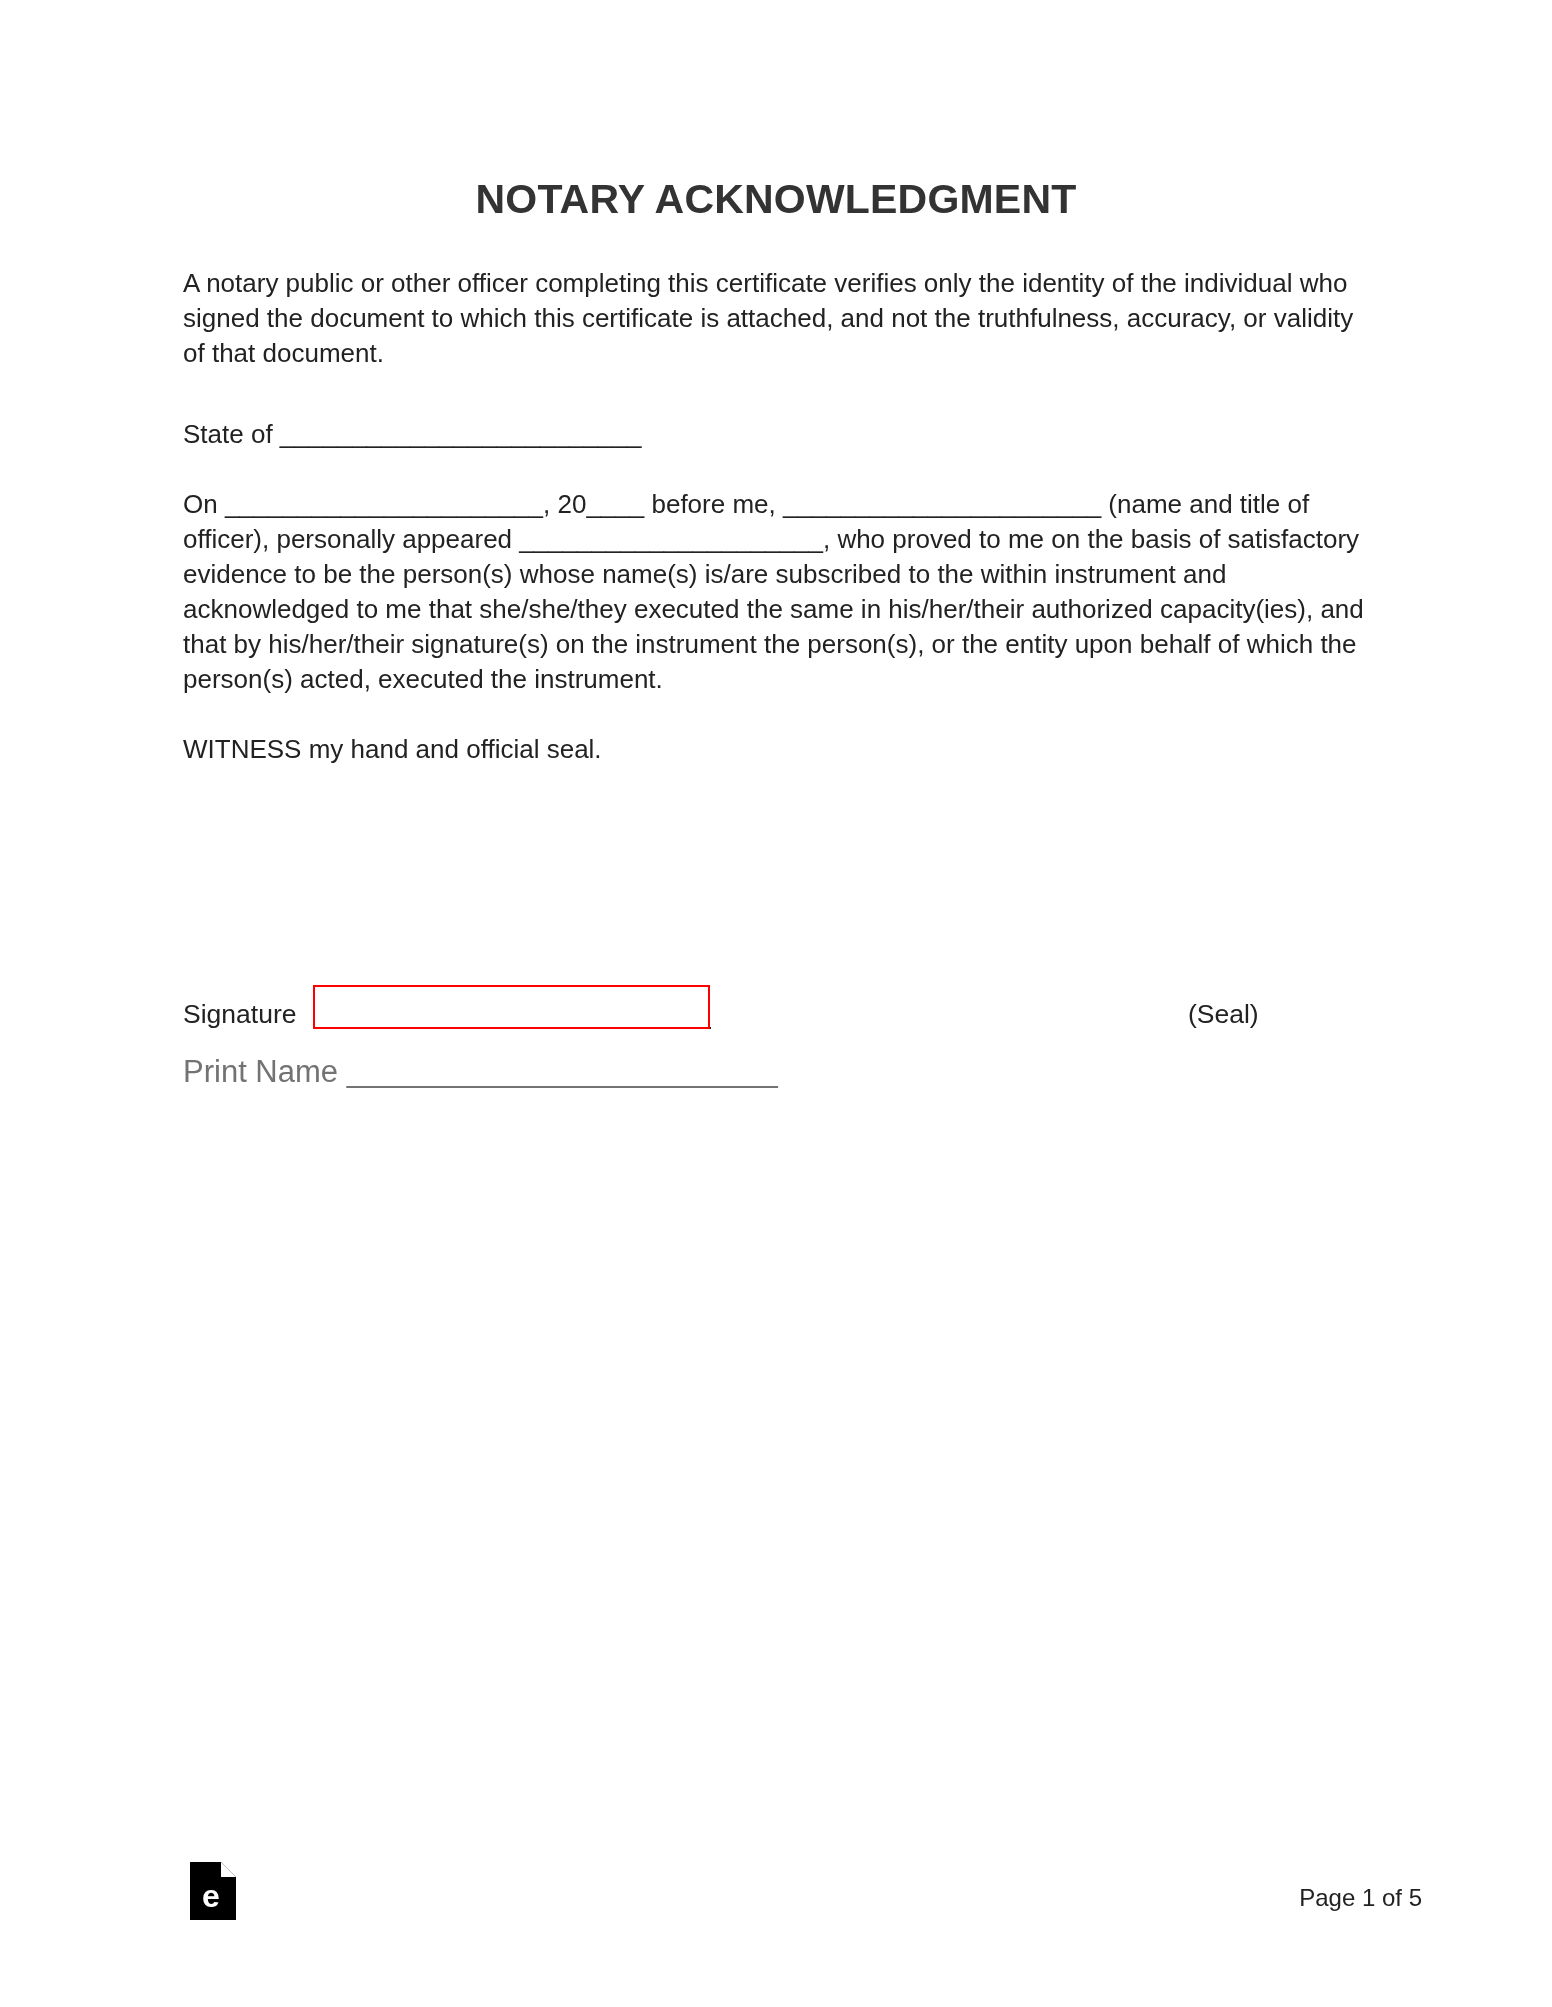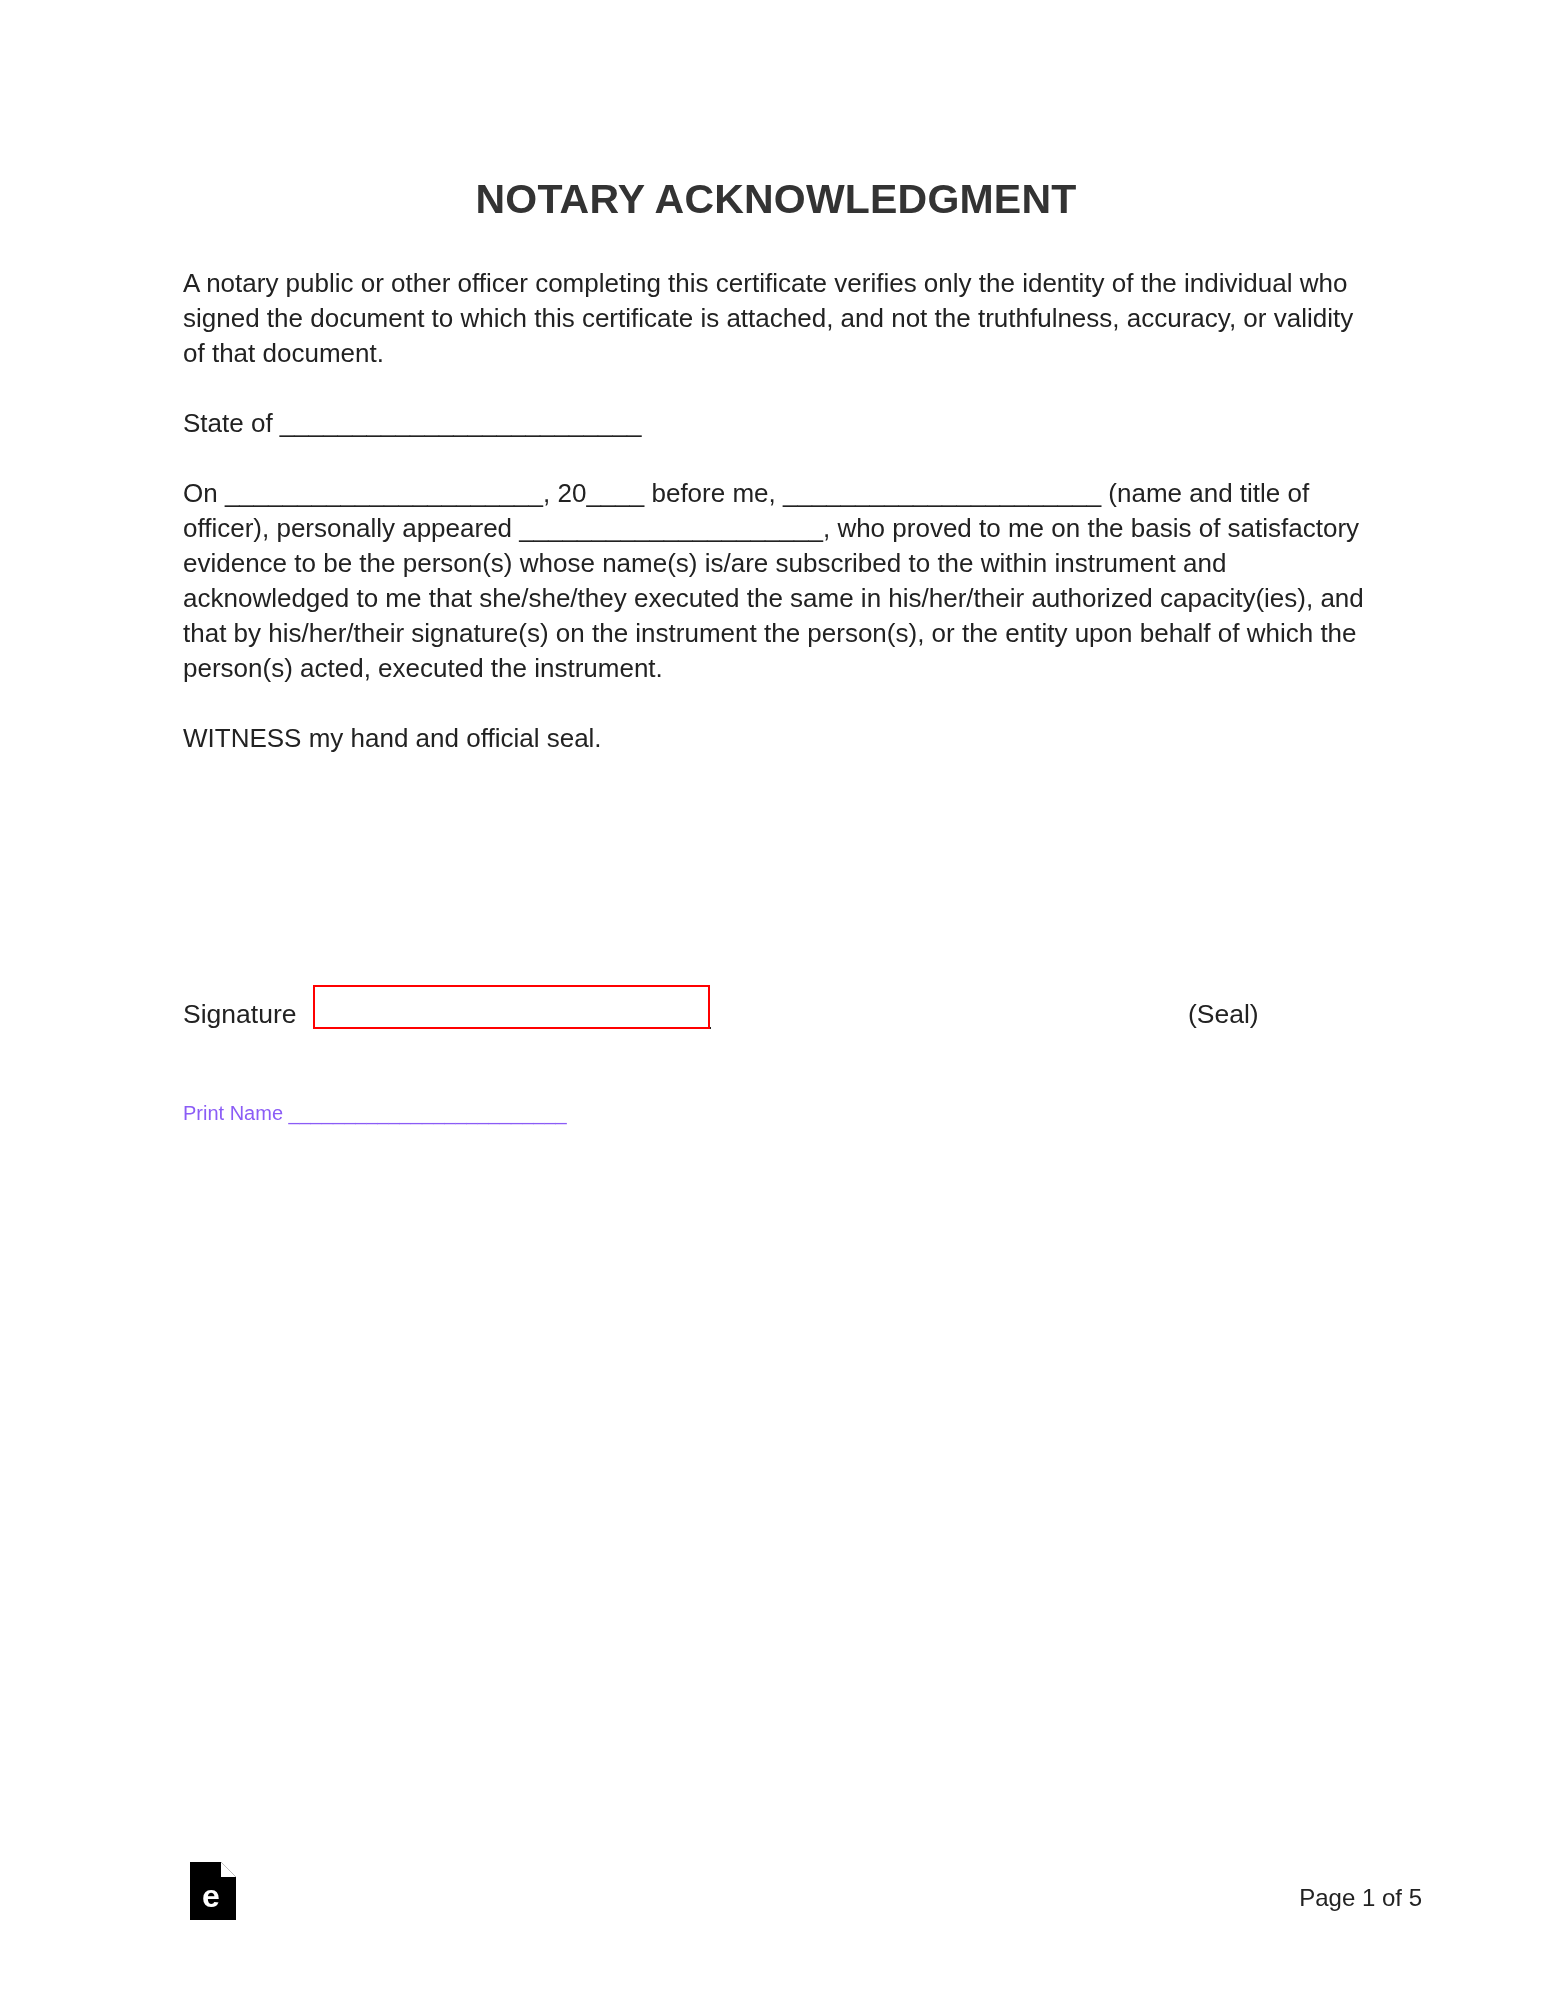--- a/index.html
+++ b/index.html
@@ -93,25 +93,25 @@
     left: 1005px;
     top: 14px;
     font-size: 26.5px;
     line-height: 35px;
     color: #222222;
   }
 
   .print-row {
     position: absolute;
     left: 183px;
-    top: 1096px;
+    top: 1054px;
     width: 1192px;
-    font-size: 20px;
+    font-size: 31px;
     line-height: 35px;
-    color: #8b5cf6;
+    color: #737373;
   }
 
   
   .footer-logo {
     position: absolute;
     left: 190px;
     top: 1862px;
     width: 46px;
     height: 58px;
   }
@@ -131,21 +131,21 @@
 <body>
 
 <div class="page">
 
   <div class="doc-title">NOTARY ACKNOWLEDGMENT</div>
 
   <div class="body-block">
 
     <p class="para">A notary public or other officer completing this certificate verifies only the identity of the individual who signed the document to which this certificate is attached, and not the truthfulness, accuracy, or validity of that document.</p>
 
-    <p class="para tight" style="margin-top:35px;">State of _________________________</p>
+    <p class="para tight" style="margin-top:46px;">State of _________________________</p>
 
 
     <p class="para">On ______________________, 20____ before me, ______________________ (name and title of officer), personally appeared _____________________, who proved to me on the basis of satisfactory evidence to be the person(s) whose name(s) is/are subscribed to the within instrument and acknowledged to me that she/she/they executed the same in his/her/their authorized capacity(ies), and that by his/her/their signature(s) on the instrument the person(s), or the entity upon behalf of which the person(s) acted, executed the instrument.</p>
 
 
     <p class="para">WITNESS my hand and official seal.</p>
 
   </div>
 
   <div class="sig-row">

